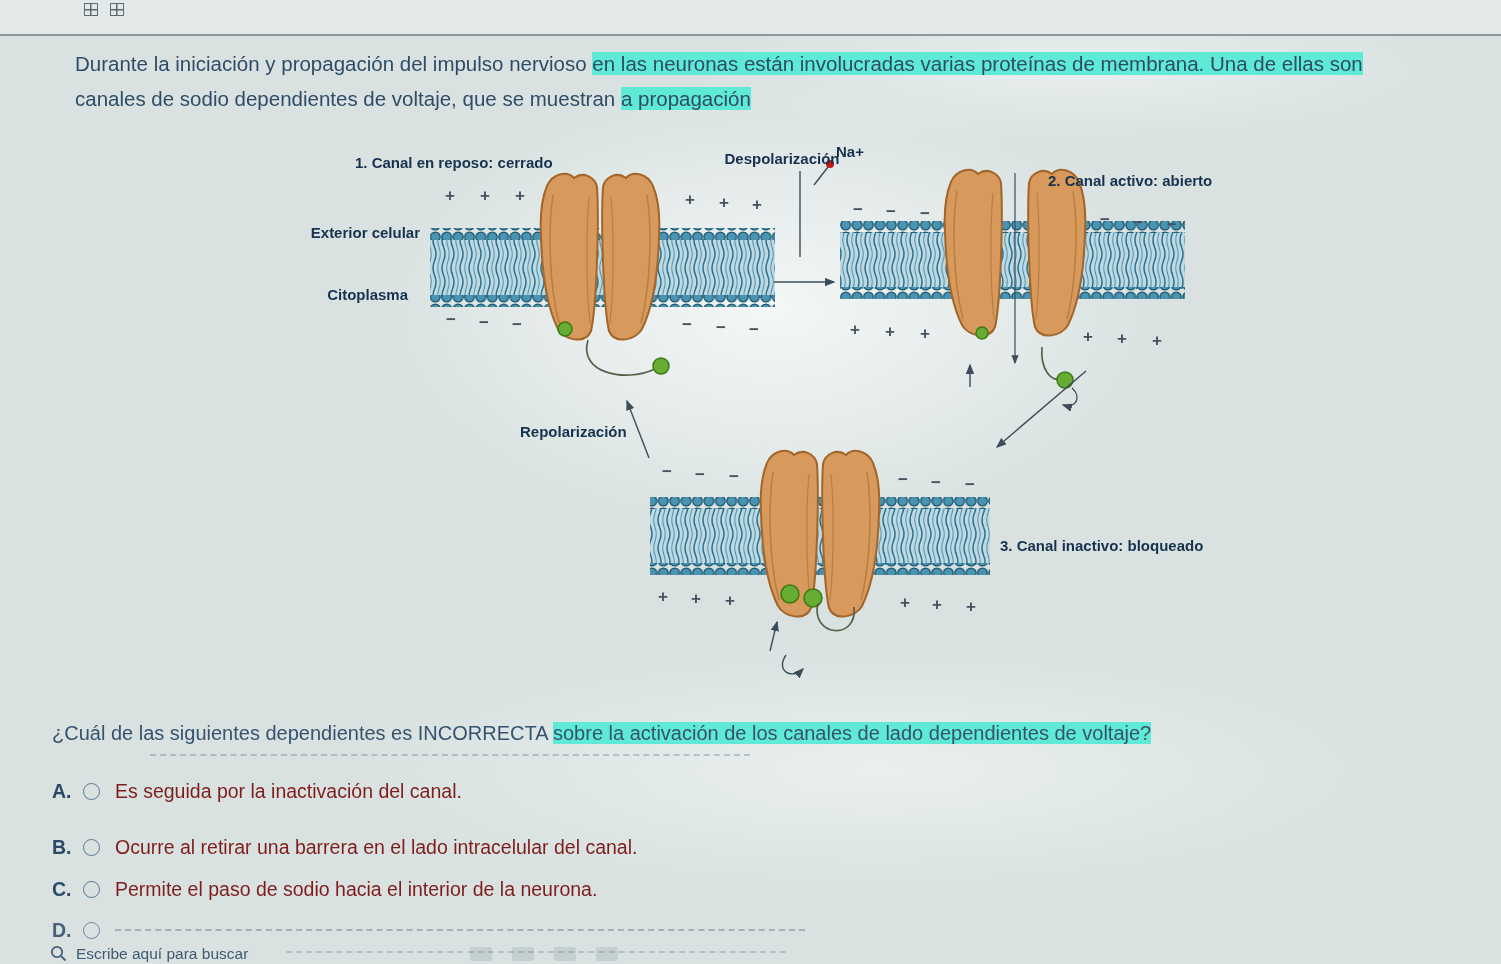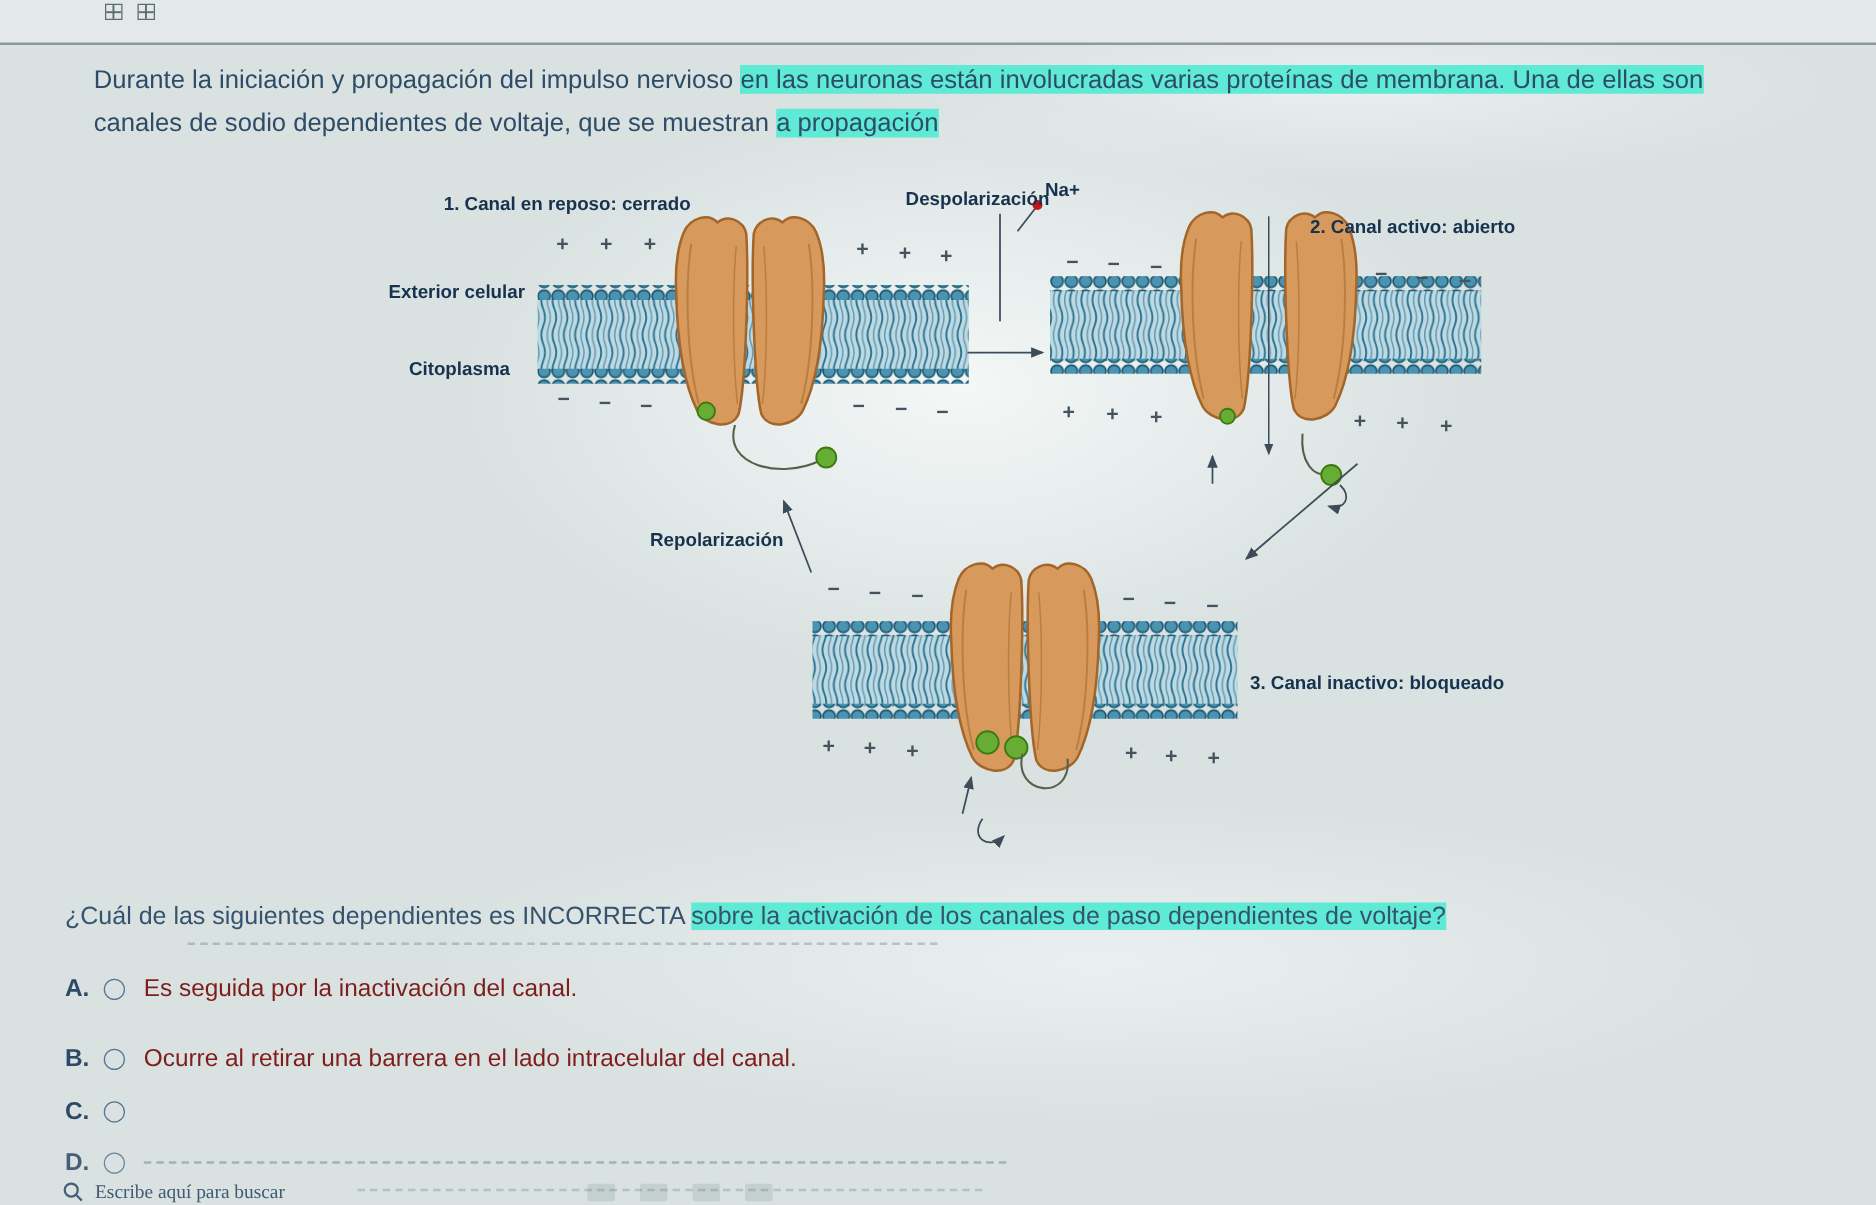--- a/index.html
+++ b/index.html
@@ -63,21 +63,21 @@
     width:17px;height:17px;border:1.6px solid #567692;border-radius:50%;
     margin-right:15px;flex:none;background:transparent;box-sizing:border-box;
   }
   .opt-text{font-size:19.5px;color:#7f1d1d;white-space:nowrap;}
   #optA{top:778px}
   #optB{top:834px}
   #optC{top:876px}
   #optD{top:917px;opacity:.85}
   .opt-dash{width:690px;border-top:2px dashed rgba(80,100,115,0.45);}
 
-  .taskbar{position:absolute;left:0;top:938px;right:12px;height:26px;font-family:Liberation Serif, serif;}
+  .taskbar{position:absolute;left:0;top:938px;right:12px;height:26px;}
   .search-icon{position:absolute;left:50px;top:7px;width:18px;height:18px;}
   .search-text{position:absolute;left:76px;top:7px;font-size:15.5px;color:#3e5a74;white-space:nowrap;}
   .tb-icon{
     position:absolute;top:9px;width:22px;height:14px;border-radius:2px;
     background:rgba(100,120,135,0.18);
   }
   #tb1{left:470px}#tb2{left:512px}#tb3{left:554px}#tb4{left:596px}
 </style>
 </head>
 <body>
@@ -210,37 +210,38 @@
       <text x="388" y="467" class="charge">+</text>
       <text x="421" y="469" class="charge">+</text>
       <text x="455" y="471" class="charge">+</text>
       <text x="630" y="473" class="charge">+</text>
       <text x="662" y="475" class="charge">+</text>
       <text x="696" y="477" class="charge">+</text>
     </g>
 </svg>
 
 <div class="question">
-  <span>¿Cuál de las siguientes dependientes es INCORRECTA </span><span class="hl">sobre la activación de los canales de paso dependientes de voltaje?</span>
+  <span>¿Cuál de las siguientes dependientes es INCORRECTA </span><span class="hl">sobre la activación de los canales de lado dependientes de voltaje?</span>
 </div>
 <div class="dash-line" id="artifact-q"></div>
 
 <div class="opt" id="optA">
   <span class="letter">A.</span>
   <span class="radio"></span>
   <span class="opt-text">Es seguida por la inactivación del canal.</span>
 </div>
 <div class="opt" id="optB">
   <span class="letter">B.</span>
   <span class="radio"></span>
   <span class="opt-text">Ocurre al retirar una barrera en el lado intracelular del canal.</span>
 </div>
 <div class="opt" id="optC">
   <span class="letter">C.</span>
   <span class="radio"></span>
+  <span class="opt-text">Permite el paso de sodio hacia el interior de la neurona.</span>
 </div>
 <div class="opt" id="optD">
   <span class="letter">D.</span>
   <span class="radio"></span>
   <span class="opt-dash"></span>
 </div>
 
 <div class="taskbar">
   <svg class="search-icon" viewBox="0 0 18 18">
     <circle cx="7" cy="7" r="5.2" fill="none" stroke="#44607a" stroke-width="1.8"></circle>

